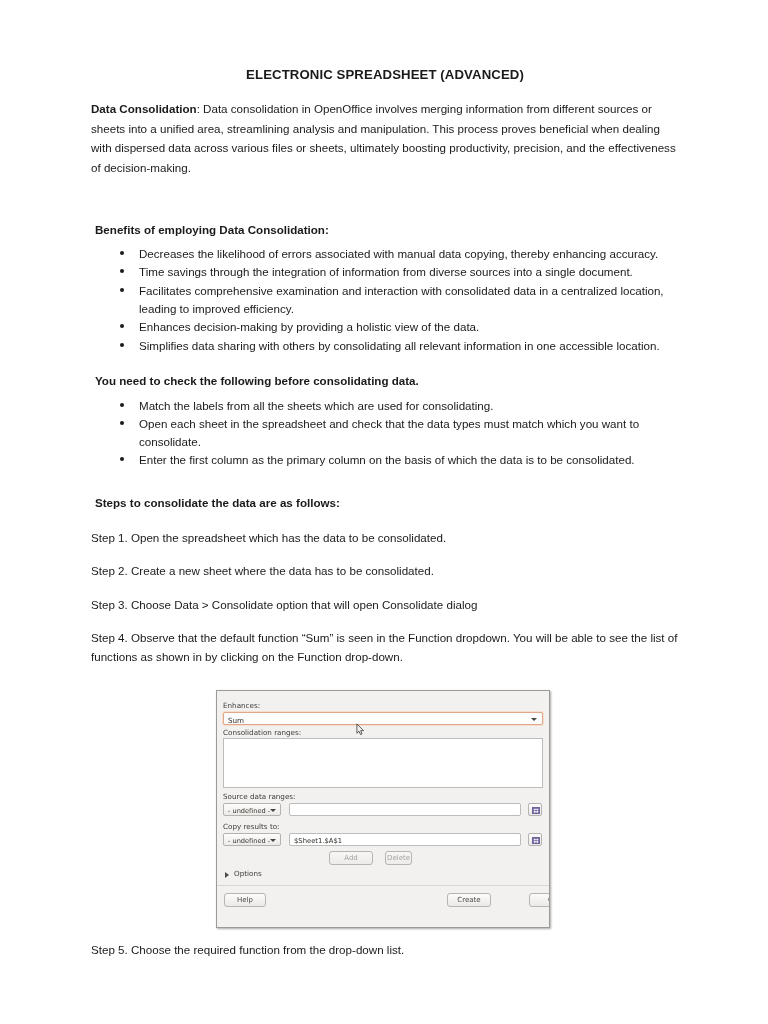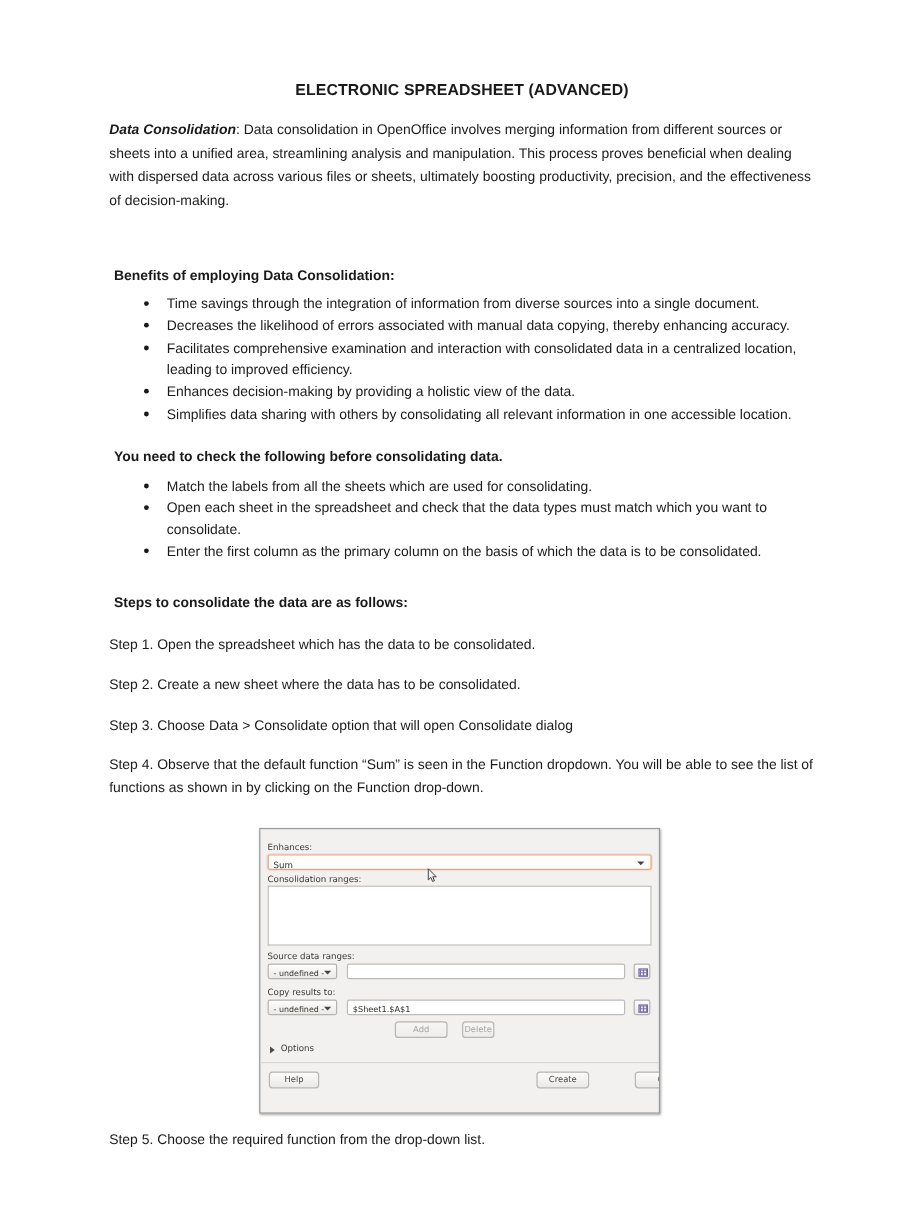--- a/index.html
+++ b/index.html
@@ -37,21 +37,21 @@
     letter-spacing: 0.1px;
     line-height: 1.3;
   }
 
   p.para {
     font-size: 11.6px;
     line-height: 19.6px;
     margin: 0;
     text-align: left;
   }
-  p.para b { font-weight: bold; font-style: italic; }
+  p.para b { font-weight: bold; }
 
   .spacer-lg { height: 38px; }
   .spacer-md { height: 19px; }
   .spacer-sm { height: 12px; }
 
   h2.section {
     font-size: 11.6px;
     font-weight: bold;
     margin: 4px;
     line-height: 19.6px;
@@ -314,22 +314,22 @@
 
     <h1 class="doc-title">ELECTRONIC SPREADSHEET (ADVANCED)</h1>
 
     <p class="para"><b>Data Consolidation</b><span>: Data consolidation in OpenOffice involves merging information from different sources or sheets into a unified area, streamlining analysis and manipulation. This process proves beneficial when dealing with dispersed data across various files or sheets, ultimately boosting productivity, precision, and the effectiveness of decision-making.</span></p>
 
     <div class="spacer-lg"></div>
 
     <h2 class="section">Benefits of employing Data Consolidation:</h2>
 
     <ul class="bullets">
+      <li><span class="bullet-dot"></span><span>Decreases the likelihood of errors associated with manual data copying, thereby enhancing accuracy.</span></li>
       <li><span class="bullet-dot"></span><span>Time savings through the integration of information from diverse sources into a single document.</span></li>
-      <li><span class="bullet-dot"></span><span>Decreases the likelihood of errors associated with manual data copying, thereby enhancing accuracy.</span></li>
       <li><span class="bullet-dot"></span><span> Facilitates comprehensive examination and interaction with consolidated data in a centralized location, leading to improved efficiency.</span></li>
       <li><span class="bullet-dot"></span><span> Enhances decision-making by providing a holistic view of the data.</span></li>
       <li><span class="bullet-dot"></span><span>Simplifies data sharing with others by consolidating all relevant information in one accessible location.</span></li>
     </ul>
 
     <div class="spacer-sm"></div>
 
     <h2 class="section">You need to check the following before consolidating data.</h2>
 
     <ul class="bullets">

